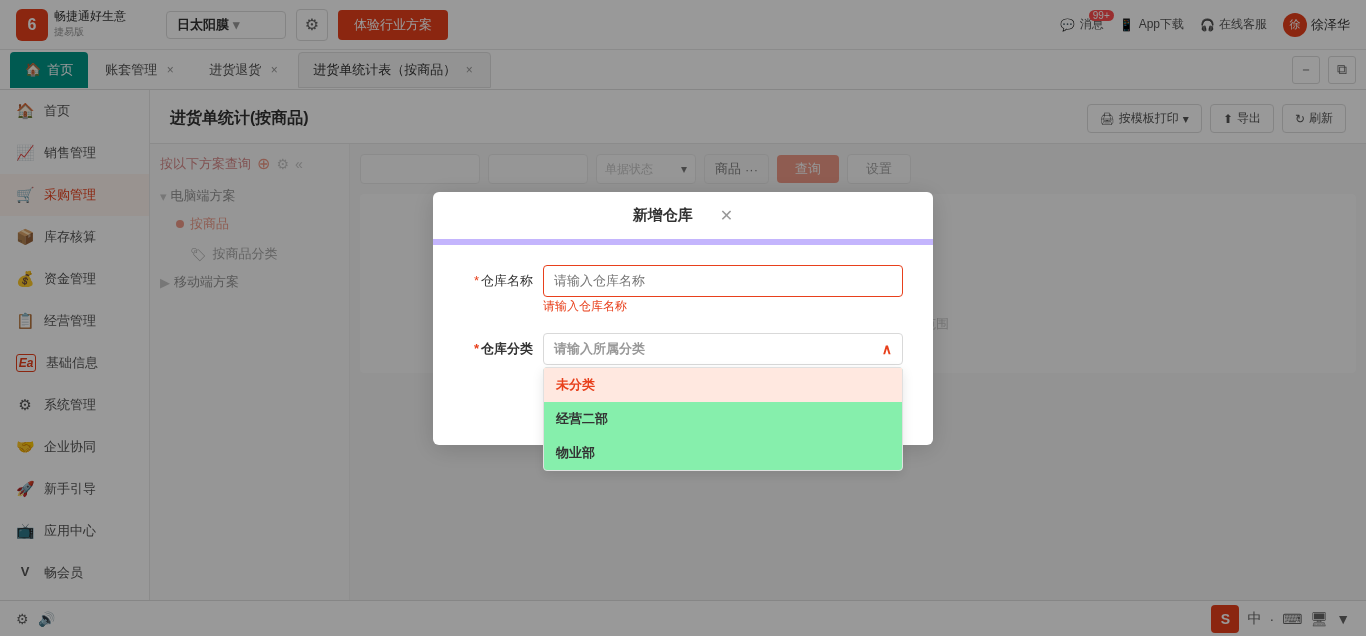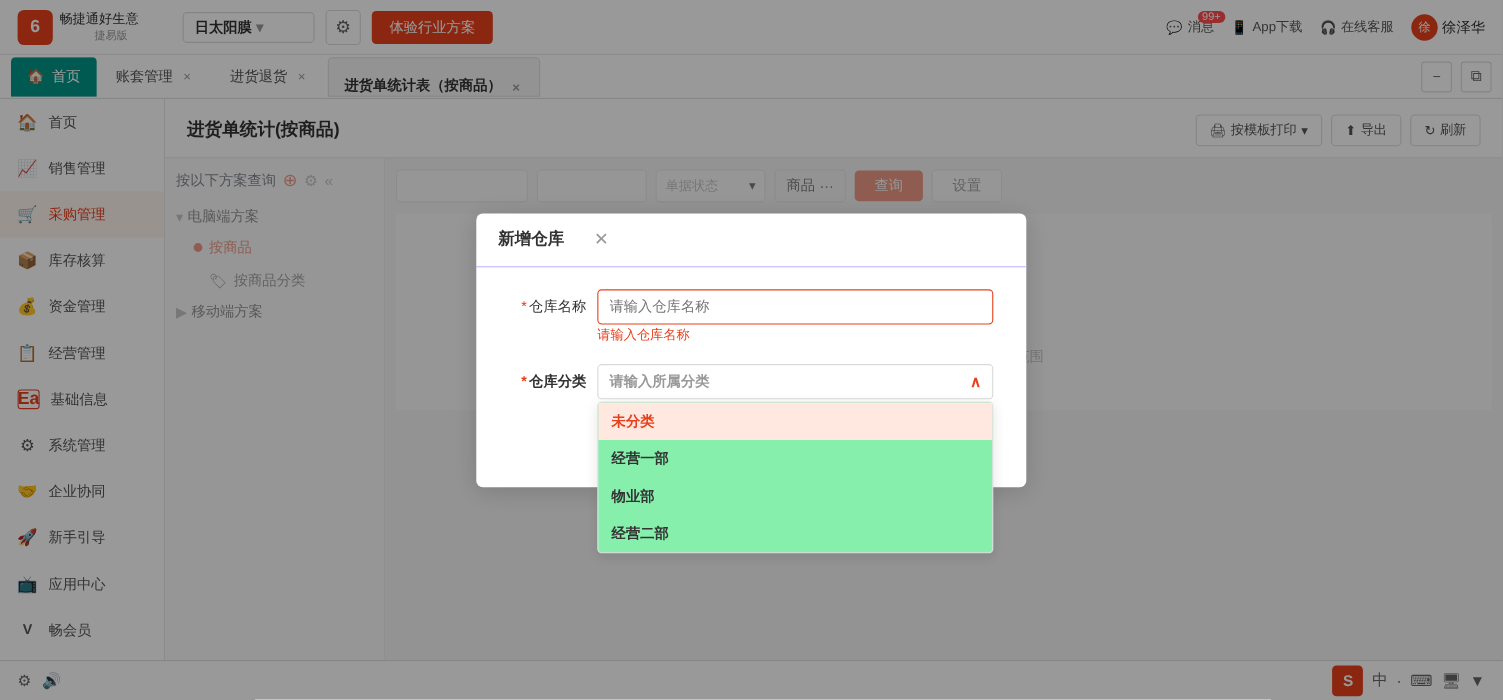--- a/index.html
+++ b/index.html
@@ -22,22 +22,22 @@
       align-items: center;
       gap: 6px;
     }
     .logo-icon {
       width: 32px; height: 32px;
       background: #e8401c;
       border-radius: 6px;
       display: flex; align-items: center; justify-content: center;
       color: #fff; font-size: 16px; font-weight: bold;
     }
-    .logo-text { font-size: 12px; color: #333; line-height: 1.3; }
-    .logo-sub { font-size: 10px; color: #999; margin-left: 32px; }
+    .logo-text { font-size: 12px; color: #333; line-height: 1.3; font-family: Liberation Mono, monospace; }
+    .logo-sub { font-size: 10px; color: #999; }
     .header-center {
       flex: 1;
       display: flex;
       align-items: center;
       gap: 10px;
     }
     .store-selector {
       display: flex; align-items: center; gap: 4px;
       border: 1px solid #ddd; border-radius: 4px;
       padding: 4px 10px; cursor: pointer; background: #fff;
@@ -81,21 +81,21 @@
       gap: 2px;
     }
     .tab-item {
       height: 36px; display: flex; align-items: center;
       padding: 0 14px; cursor: pointer; border-radius: 4px 4px 0 0;
       font-size: 13px; color: #555; gap: 6px; position: relative;
       border: 1px solid transparent;
     }
     .tab-item.active {
       background: #f5f5f5; border-color: #e0e0e0;
-      color: #333; font-weight: 700; align-items: flex-end;
+      color: #333; font-weight: 400;
     }
     .tab-item.home { background: #009688; color: #fff; border-color: transparent; }
     .tab-close {
       font-size: 12px; color: #999; cursor: pointer;
       width: 14px; height: 14px; display: flex; align-items: center; justify-content: center;
     }
     .tabs-actions { margin-left: auto; display: flex; gap: 8px; }
     .tab-action-btn {
       width: 28px; height: 28px; border: 1px solid #ddd;
       border-radius: 3px; display: flex; align-items: center; justify-content: center;
@@ -156,22 +156,22 @@
     .modal {
       background: #fff;
       border-radius: 6px;
       width: 500px;
       box-shadow: 0 4px 24px rgba(0,0,0,0.15);
       position: relative;
       z-index: 101;
     }
     .modal-header {
       padding: 14px 20px;
-      border-bottom: 1px solid #c4b5fd;
-      display: flex; align-items: center; justify-content: flex-start; gap: 27px;
+      border-bottom: 6px solid #c4b5fd;
+      display: flex; align-items: center; justify-content: center; gap: 27px;
     }
     .modal-title { font-size: 15px; font-weight: 600; color: #333; }
     .modal-close { cursor: pointer; color: #999; font-size: 16px; }
     .modal-body { padding: 20px 30px; }
     .form-row {
       display: flex; align-items: flex-start; margin-bottom: 16px; position: relative;
     }
     .form-label {
       width: 80px; font-size: 13px; color: #333;
       padding-top: 7px; flex-shrink: 0; text-align: right; padding-right: 10px;
@@ -329,21 +329,21 @@
     </div>
     <div class="sidebar-item">
       <span class="sidebar-icon">💰</span>
       <span>资金管理</span>
     </div>
     <div class="sidebar-item">
       <span class="sidebar-icon">📋</span>
       <span>经营管理</span>
     </div>
     <div class="sidebar-item">
-      <span class="sidebar-icon" style="font-size:16px;font-weight:bold;color:#e8401c;border:1px solid #e8401c;border-radius:3px;width:20px;height:18px;display:flex;align-items:center;justify-content:center;">Ea</span>
+      <span class="sidebar-icon" style="font-size:12px;font-weight:bold;color:#e8401c;border:1px solid #e8401c;border-radius:3px;width:20px;height:18px;display:flex;align-items:center;justify-content:center;font-style:italic;">Ea</span>
       <span>基础信息</span>
     </div>
     <div class="sidebar-item">
       <span class="sidebar-icon">⚙</span>
       <span>系统管理</span>
     </div>
     <div class="sidebar-item">
       <span class="sidebar-icon">🤝</span>
       <span>企业协同</span>
     </div>
@@ -382,21 +382,21 @@
           <span>↻</span>
           <span>刷新</span>
         </div>
       </div>
     </div>
 
     <div style="display:flex;gap:0;height:calc(100% - 50px);opacity:0.5;">
 
       <div style="width:200px;background:#fff;border-right:1px solid #e8e8e8;padding:10px;">
         <div style="display:flex;align-items:center;gap:6px;margin-bottom:10px;">
-          <span style="font-size:13px;color:#0f172a;">按以下方案查询</span>
+          <span style="font-size:13px;color:#b91c1c;">按以下方案查询</span>
           <span style="color:#e8401c;font-size:16px;cursor:pointer;">⊕</span>
           <span style="color:#999;font-size:14px;cursor:pointer;">⚙</span>
           <span style="color:#999;font-size:14px;cursor:pointer;">«</span>
         </div>
         <div style="font-size:13px;color:#333;padding:4px 0;display:flex;align-items:center;gap:4px;">
           <span style="color:#999;">▾</span>
           <span>电脑端方案</span>
         </div>
         <div style="padding-left:16px;">
           <div style="display:flex;align-items:center;gap:6px;padding:6px 0;color:#e8401c;font-size:13px;">
@@ -459,23 +459,22 @@
       <div class="form-row" style="margin-bottom:0;font-weight:bold;">
         <div class="form-label required">仓库分类</div>
         <div class="select-wrapper">
           <div class="select-input">
             <span style="color:#999;">请输入所属分类</span>
             <span class="select-arrow">∧</span>
           </div>
 
           <div class="dropdown-list">
             <div class="dropdown-item selected">未分类</div>
-            <div class="dropdown-item">经营一部</div>
+            <div class="dropdown-item">经营二部</div>
             <div class="dropdown-item">物业部</div>
-            <div class="dropdown-item">经营二部</div>
           </div>
         </div>
       </div>
     </div>
 
     <div class="modal-footer">
       <button class="btn-save">保 存</button>
     </div>
   </div>
 </div>

